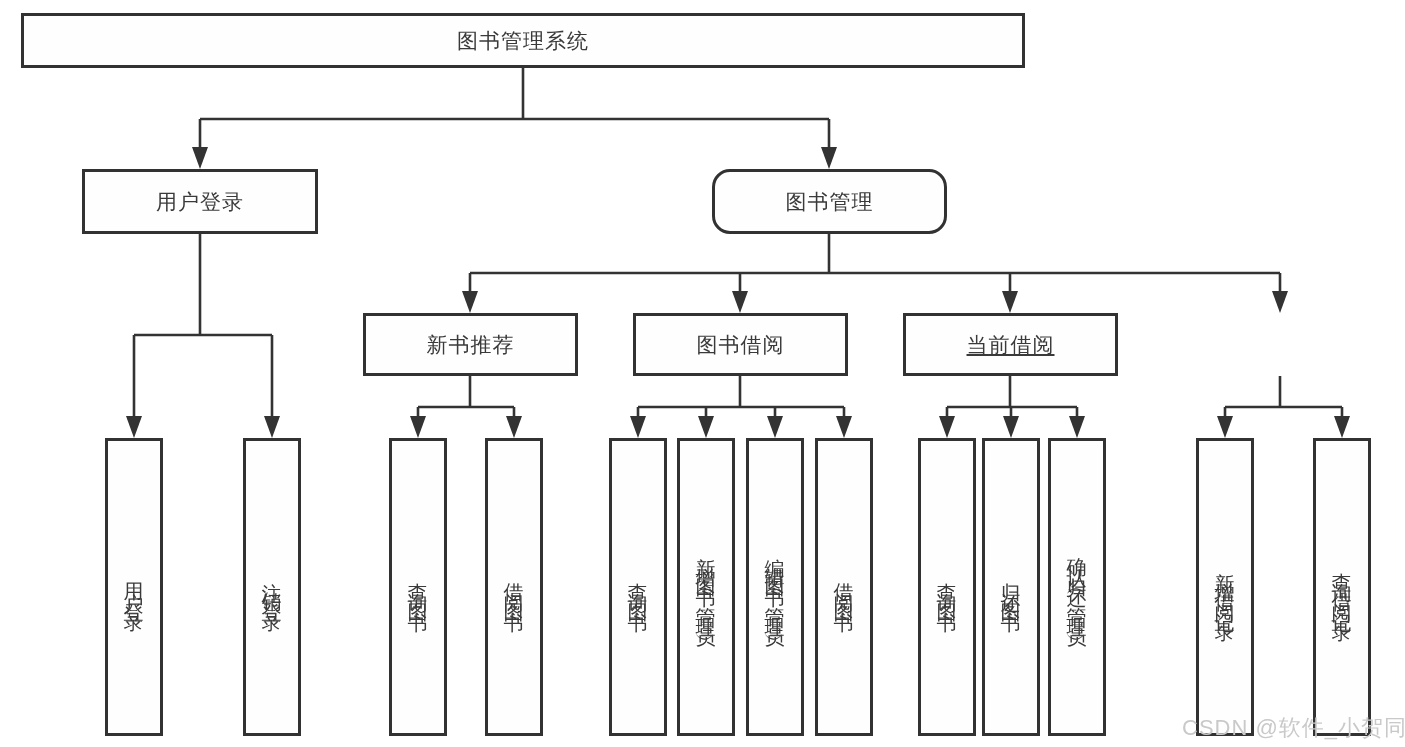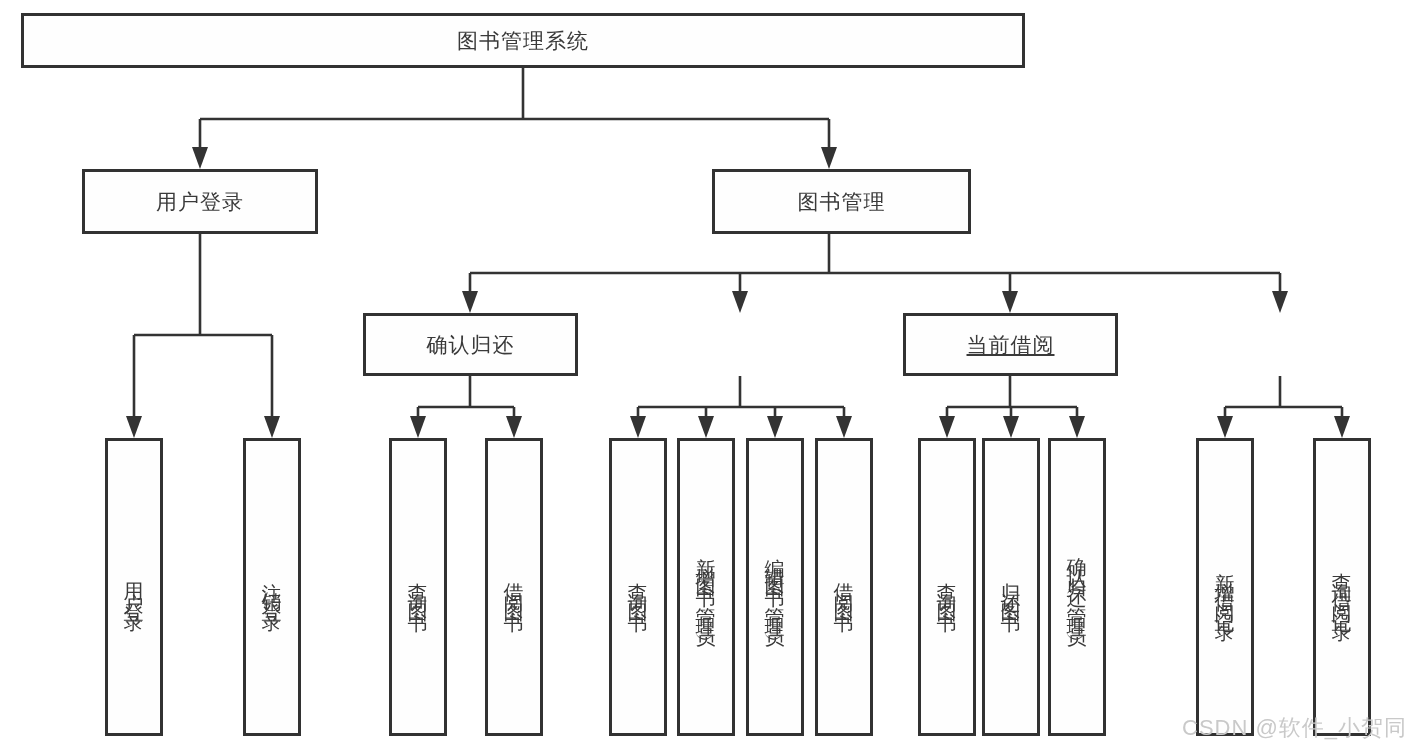--- a/index.html
+++ b/index.html
@@ -104,23 +104,24 @@
       <line x1="1225" y1="407" x2="1225" y2="417"></line>
       <polygon points="1217,416 1233,416 1225,438"></polygon>
       <line x1="1342" y1="407" x2="1342" y2="417"></line>
       <polygon points="1334,416 1350,416 1342,438"></polygon>
     </g>
   </svg>
 
   <div class="box h" style="left:21px; top:13px; width:1004px; height:55px;">图书管理系统</div>
 
   <div class="box h" style="left:82px; top:169px; width:236px; height:65px;">用户登录</div>
-  <div class="box h" style="left:712px; top:169px; width:259px; height:65px;">图书管理</div>
+  <div class="box h" style="left:712px; top:169px; width:235px; height:65px;border-radius:18px;">图书管理</div>
 
-  <div class="box h" style="left:363px; top:313px; width:215px; height:63px;">确认归还</div>
+  <div class="box h" style="left:363px; top:313px; width:215px; height:63px;">新书推荐</div>
+  <div class="box h" style="left:633px; top:313px; width:215px; height:63px;">图书借阅</div>
   <div class="box h" style="left:903px; top:313px; width:215px; height:63px;text-decoration:underline;">当前借阅</div>
 
   <div class="box v" style="left:105px; top:438px; width:58px; height:298px;">用户登录</div>
   <div class="box v" style="left:243px; top:438px; width:58px; height:298px;">注销登录</div>
 
   <div class="box v" style="left:389px; top:438px; width:58px; height:298px;">查询图书</div>
   <div class="box v" style="left:485px; top:438px; width:58px; height:298px;">借阅图书</div>
 
   <div class="box v" style="left:609px; top:438px; width:58px; height:298px;">查询图书</div>
   <div class="box v" style="left:677px; top:438px; width:58px; height:298px;">新增图书（管理员）</div>

